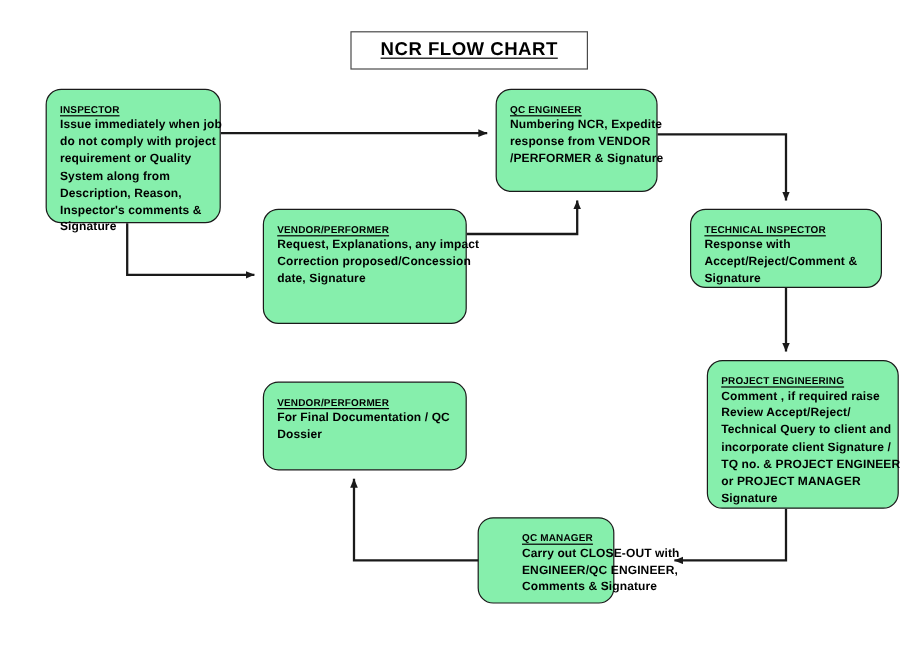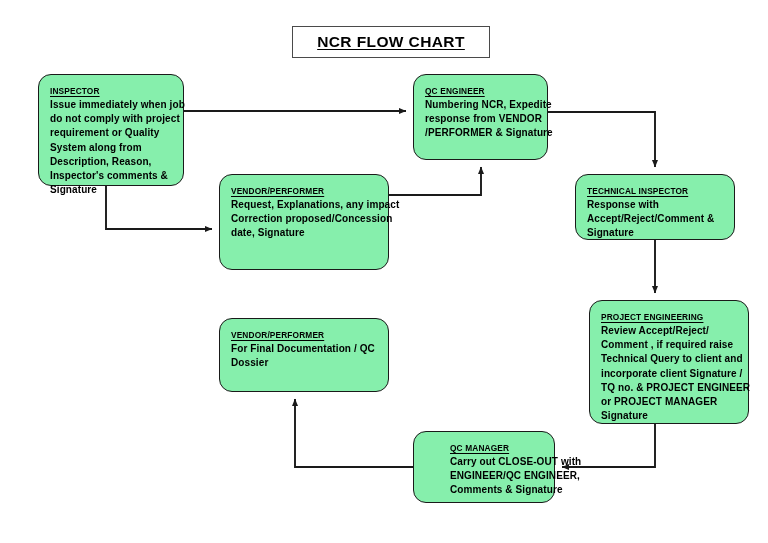--- a/index.html
+++ b/index.html
@@ -76,21 +76,21 @@
     letter-spacing: 0.1px;
   }
   .node-body div { white-space: nowrap; }
 
   
   #node-inspector      { left: 38px;  top: 74px;  width: 146px; height: 112px; }
   #node-qc-engineer    { left: 413px; top: 74px;  width: 135px; height: 86px;  }
   #node-vendor-1       { left: 219px; top: 174px; width: 170px; height: 96px;  }
   #node-technical      { left: 575px; top: 174px; width: 160px; height: 66px;  }
   #node-project-eng    { left: 575px; top: 300px; width: 160px; height: 124px; margin-left: 14px; }
-  #node-qc-manager     { left: 413px; top: 431px; width: 142px; height: 72px; padding-left: 36px;  }
+  #node-qc-manager     { left: 398px; top: 431px; width: 114px; height: 72px; padding-left: 36px;  }
   #node-vendor-2       { left: 219px; top: 318px; width: 170px; height: 74px;  }
 </style>
 </head>
 <body>
 
 <div id="canvas">
 
   <svg id="arrow-layer" viewBox="0 0 768 543">
     <defs>
       <marker id="ah" markerWidth="9" markerHeight="9" refX="7.4" refY="3.2" orient="auto" markerUnits="userSpaceOnUse">
@@ -156,22 +156,22 @@
     <div class="node-body">
       <div>Response with</div>
       <div>Accept/Reject/Comment &amp;</div>
       <div>Signature</div>
     </div>
   </div>
 
   <div class="node" id="node-project-eng">
     <div class="node-title">PROJECT ENGINEERING</div>
     <div class="node-body">
+      <div>Comment , if  required raise</div>
       <div>Review  Accept/Reject/</div>
-      <div>Comment , if  required raise</div>
       <div>Technical Query to client and</div>
       <div>incorporate client Signature /</div>
       <div>TQ no. &amp; PROJECT ENGINEER</div>
       <div>or PROJECT MANAGER</div>
       <div>Signature</div>
     </div>
   </div>
 
   <div class="node" id="node-qc-manager">
     <div class="node-title">QC MANAGER</div>

